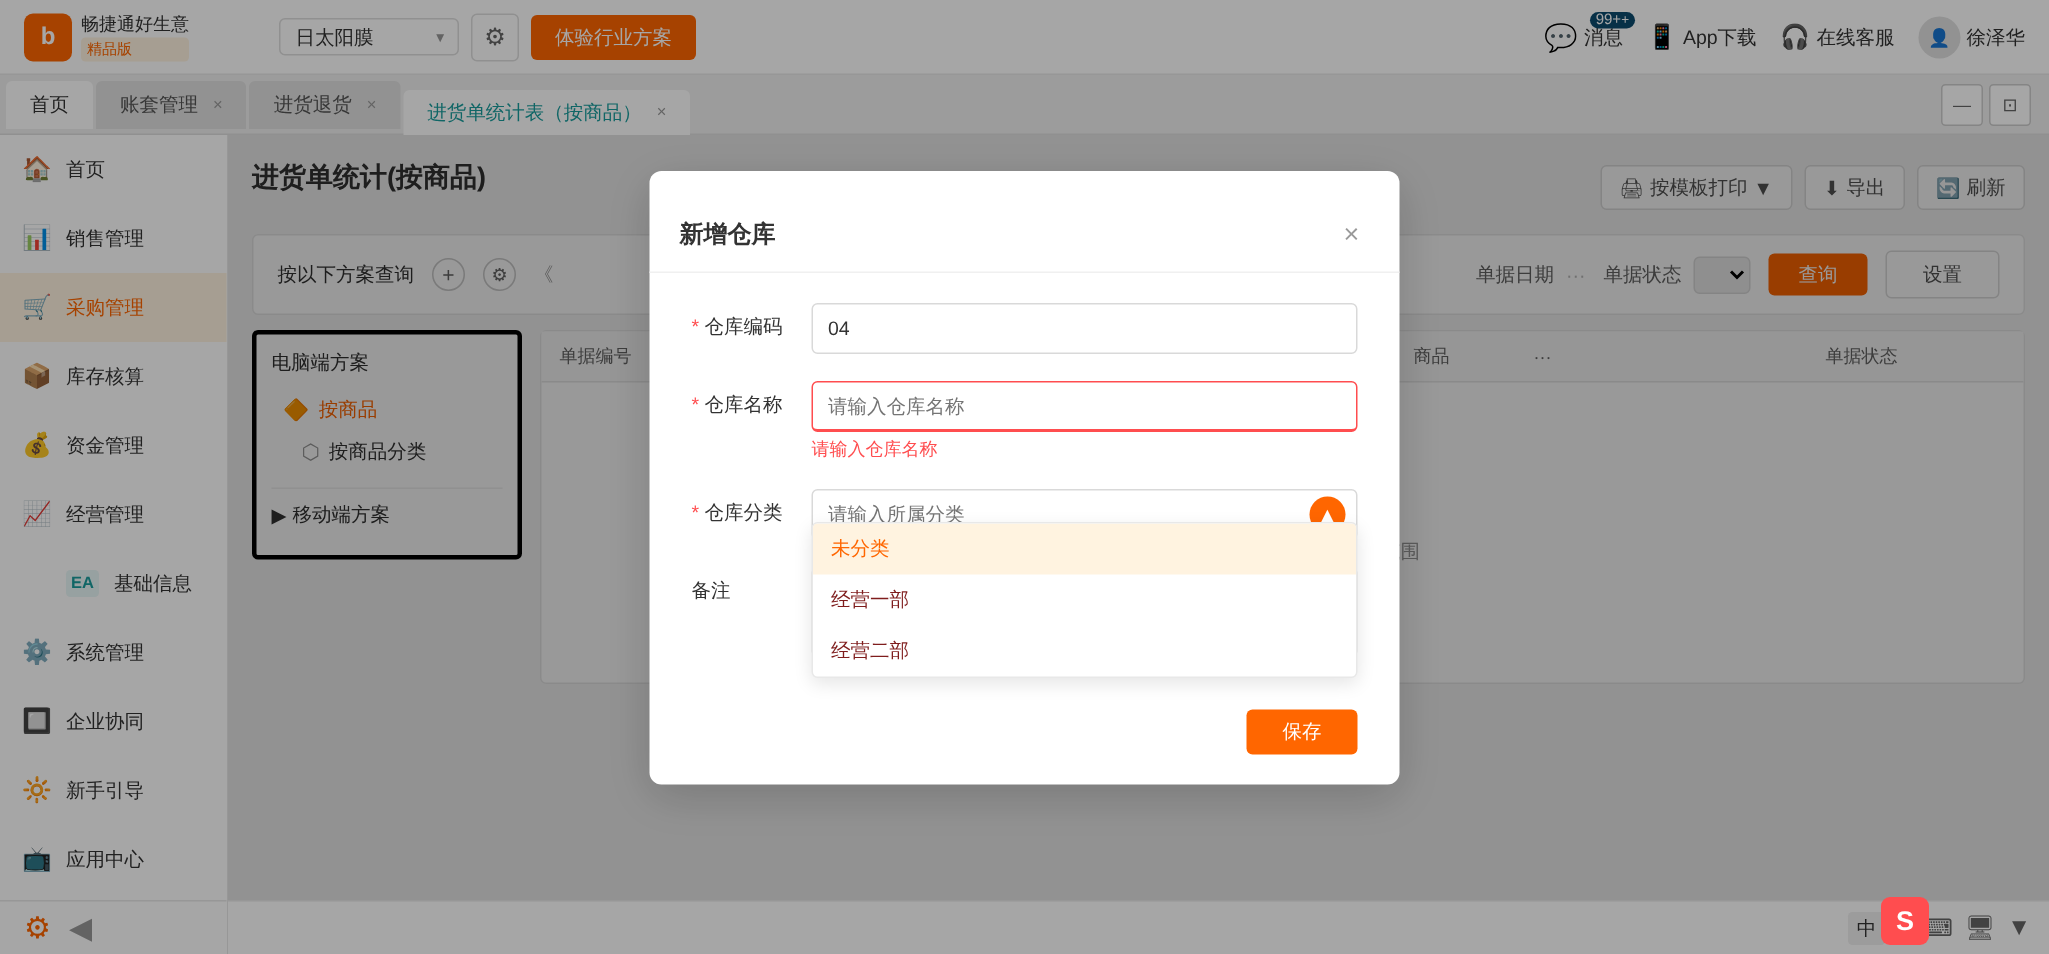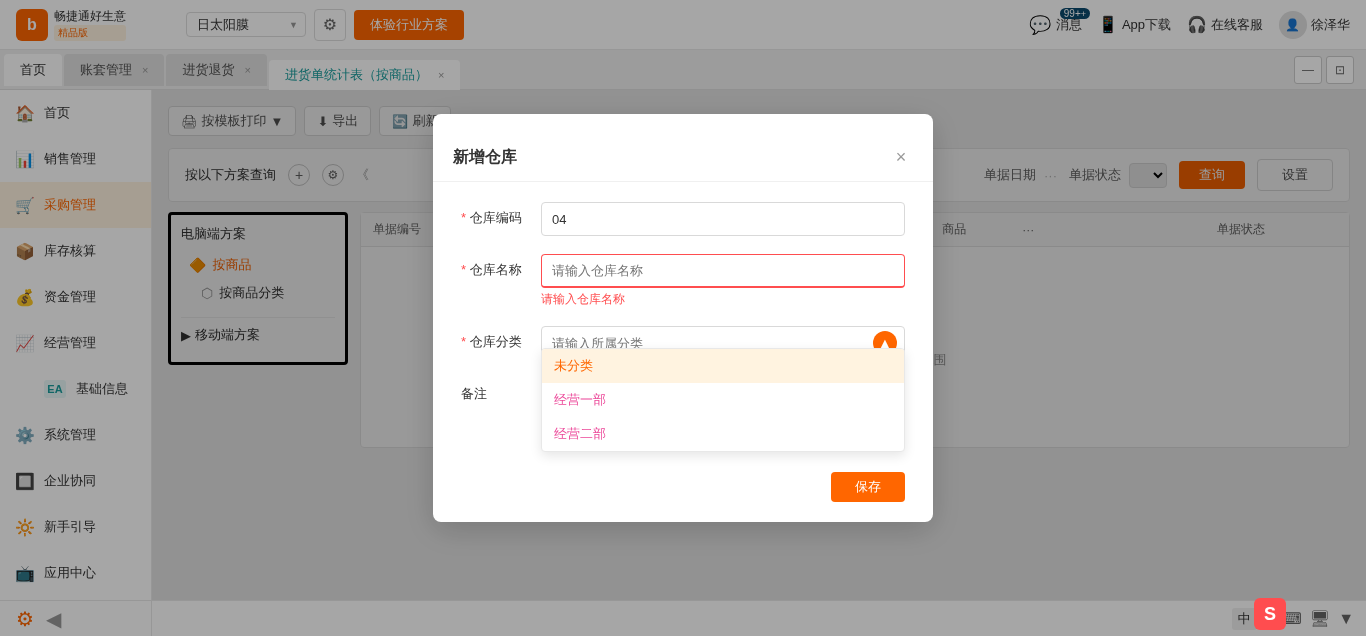--- a/index.html
+++ b/index.html
@@ -368,21 +368,21 @@
       background: #fff;
       border: 1px solid #e8e8e8;
       border-radius: 4px;
       box-shadow: 0 4px 12px rgba(0,0,0,0.1);
       z-index: 200;
       overflow: hidden;
     }
     .dropdown-item {
       padding: 8px 12px;
       font-size: 13px;
-      color: #ec4899;
+      color: #7f1d1d;
       cursor: pointer;
     }
     .dropdown-item.highlighted { background: #fff3e0; color: #ff6600; }
     .form-textarea {
       width: 100%;
       height: 60px;
       border: 1px solid #d9d9d9;
       border-radius: 4px;
       padding: 6px 10px;
       font-size: 13px;
@@ -533,20 +533,21 @@
     </div>
 
     <div style="position:absolute;bottom:0;width:100%;height:36px;background:#fff;border-top:1px solid #e8e8e8;display:flex;align-items:center;padding:0 16px;gap:12px;">
       <span style="font-size:20px;cursor:pointer;color:#ff6600;">⚙</span>
       <span style="font-size:20px;cursor:pointer;color:#999;">◀</span>
     </div>
   </div>
 
   <div class="content-area">
     <div style="display:flex;align-items:center;justify-content:space-between;margin-bottom:12px;">
+      <h2 class="page-title">进货单统计(按商品)</h2>
       <div style="display:flex;gap:8px;align-items:center;">
         <div class="toolbar-btn">
           <span>🖨</span>
           <span>按模板打印</span>
           <span>▼</span>
         </div>
         <div class="toolbar-btn">
           <span>⬇</span>
           <span>导出</span>
         </div>

